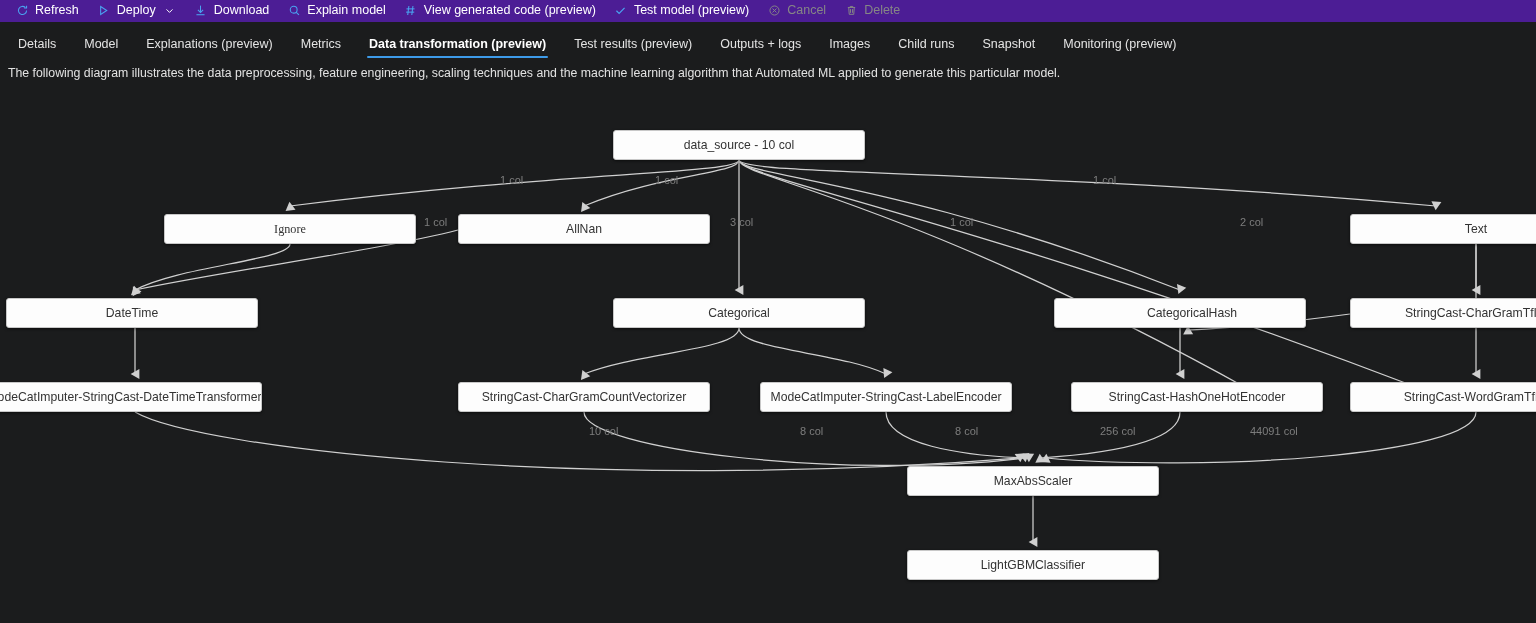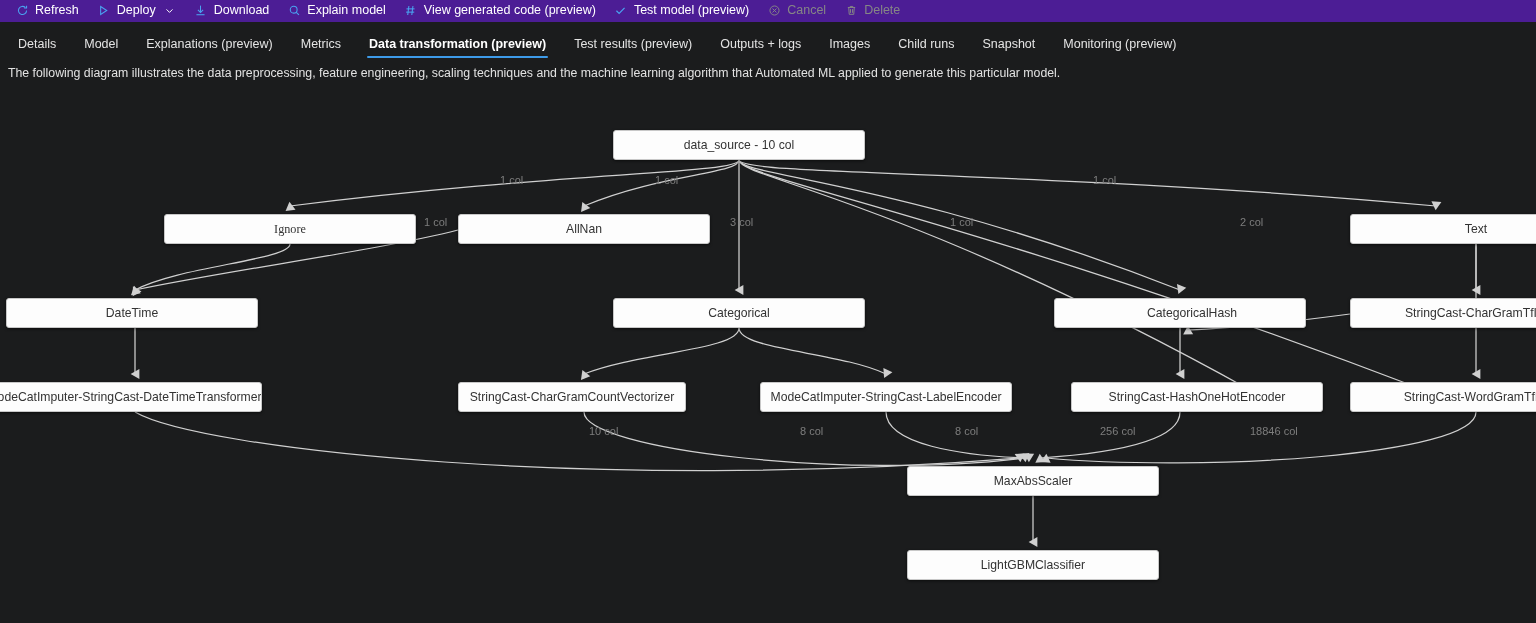--- a/index.html
+++ b/index.html
@@ -279,21 +279,21 @@
   </div>
   <div class="node" style="left:1054px;top:198px;width:252px;padding-left:24px;">
     <span>CategoricalHash</span>
   </div>
   <div class="node" style="left:1350px;top:198px;width:252px;">
     <span>StringCast-CharGramTfIdf</span>
   </div>
   <div class="node" style="left:-13px;top:282px;width:275px;">
     <span>ModeCatImputer-StringCast-DateTimeTransformer</span>
   </div>
-  <div class="node" style="left:458px;top:282px;width:228px;">
+  <div class="node" style="left:458px;top:282px;width:252px;">
     <span>StringCast-CharGramCountVectorizer</span>
   </div>
   <div class="node" style="left:760px;top:282px;width:252px;">
     <span>ModeCatImputer-StringCast-LabelEncoder</span>
   </div>
   <div class="node" style="left:1054px;top:282px;width:252px;margin-left:17px;">
     <span>StringCast-HashOneHotEncoder</span>
   </div>
   <div class="node" style="left:1350px;top:282px;width:252px;">
     <span>StringCast-WordGramTfIdf</span>
@@ -309,14 +309,14 @@
   <div class="elabel" style="left:655px;top:74px;">1 col</div>
   <div class="elabel" style="left:1093px;top:74px;">1 col</div>
   <div class="elabel" style="left:424px;top:116px;">1 col</div>
   <div class="elabel" style="left:730px;top:116px;">3 col</div>
   <div class="elabel" style="left:950px;top:116px;">1 col</div>
   <div class="elabel" style="left:1240px;top:116px;">2 col</div>
   <div class="elabel" style="left:565px;top:325px;margin-left:24px;">10 col</div>
   <div class="elabel" style="left:800px;top:325px;">8 col</div>
   <div class="elabel" style="left:955px;top:325px;">8 col</div>
   <div class="elabel" style="left:1100px;top:325px;">256 col</div>
-  <div class="elabel" style="left:1250px;top:325px;">18846 col</div>
+  <div class="elabel" style="left:1250px;top:325px;">44091 col</div>
 </div>
 
 </body></html>

